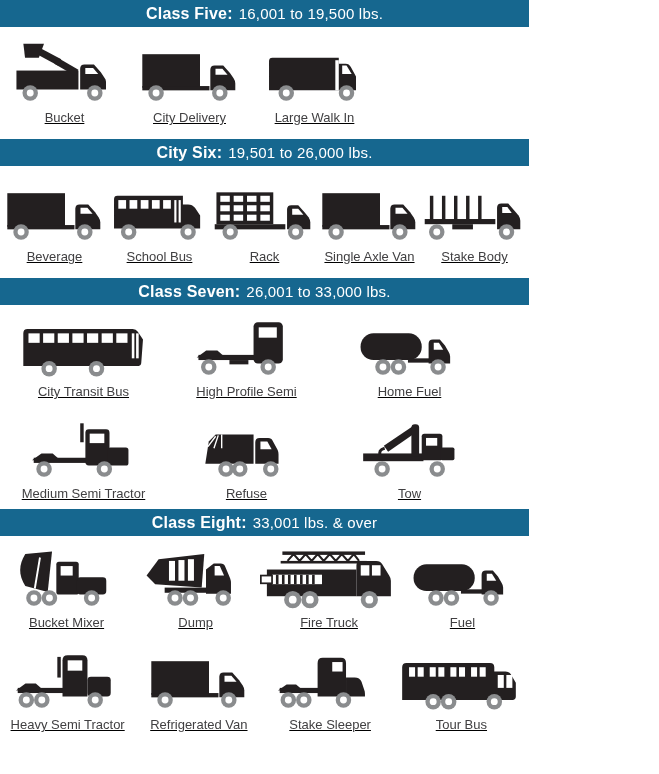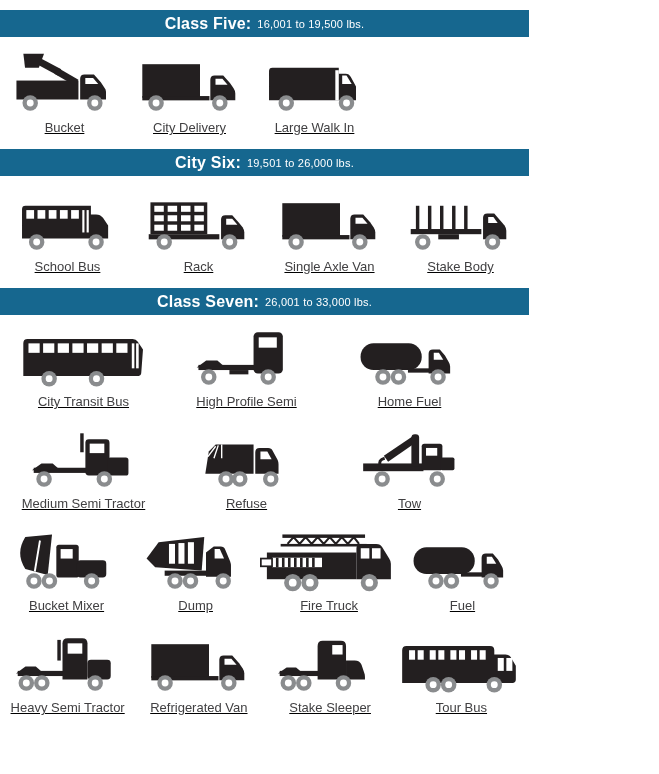--- a/index.html
+++ b/index.html
@@ -1,20 +1,20 @@
 <!DOCTYPE html>
 <html><head>
 <meta charset="utf-8">
 <style>
   html,body{margin:0;padding:0;background:#ffffff;}
   body{width:659px;font-family:"Liberation Sans",sans-serif;}
-  .page{width:529px;padding-top:10px;}
+  .page{width:529px;}
   .band{height:27px;background:#16678F;display:flex;align-items:center;justify-content:center;gap:6px;color:#fff;}
   .band-bold{font-weight:bold;font-size:16px;letter-spacing:.2px;}
-  .band-rest{font-size:11px;letter-spacing:.2px;}
+  .band-rest{font-size:15px;letter-spacing:.2px;}
   .row{display:flex;align-items:flex-end;padding:16px 2px 14px;}
   .row-multi{padding:12px 2px 8px;}
   .row-3 .truck{width:125px;}
   .row-5 .truck{width:131px;}
   .row-4 .truck{width:163px;}
   .truck{margin:0;display:flex;flex-direction:column;align-items:center;justify-content:flex-end;text-decoration:underline;}
   .truck-icon{height:62px;display:flex;align-items:flex-end;justify-content:center;}
   .truck-icon svg{height:100%;width:auto;display:block;}
   .truck-label{font-size:13px;color:#414042;margin-top:5px;text-align:center;white-space:nowrap;}
 </style>
@@ -83,20 +83,37 @@
       </figure>
     </div>
   </section>
 
   <section>
     <div class="band">
       <span class="band-bold">City Six:</span>
       <span class="band-rest">19,501 to 26,000 lbs.</span>
     </div>
     <div class="row row-5">
+      <figure class="truck">
+        <span class="truck-icon">
+            <svg xmlns="http://www.w3.org/2000/svg" viewBox="0 0 120 72" style="height:100%;width:auto">
+              <g fill="#231F20">
+                <rect x="5" y="13" width="67" height="39"></rect>
+                <rect x="5" y="50" width="78" height="5"></rect>
+                <path d="M84,55V31q0-5 5-5h10l8,9 4,6q2,3 2,6v8z"></path>
+                <path d="M90,30h8l6,7H90Z" fill="#fff"></path>
+              </g>
+              <circle cx="21" cy="58" r="9" fill="#8A8C8E"></circle>
+              <circle cx="21" cy="58" r="4.0" fill="#fff"></circle>
+              <circle cx="95" cy="58" r="9" fill="#8A8C8E"></circle>
+              <circle cx="95" cy="58" r="4.0" fill="#fff"></circle>
+            </svg>
+          </span>
+        <figcaption class="truck-label">Beverage</figcaption>
+      </figure>
       <figure class="truck">
         <span class="truck-icon">
             <svg xmlns="http://www.w3.org/2000/svg" viewBox="0 0 120 72" style="height:100%;width:auto">
               <g fill="#231F20">
                 <path d="M7,54V20q0-4 4-4h76v10h6q5,0 8,4l6,9v15z"></path>
                 <g fill="#fff">
                   <rect x="12" y="21" width="9" height="10"></rect>
                   <rect x="25" y="21" width="9" height="10"></rect>
                   <rect x="38" y="21" width="9" height="10"></rect>
                   <rect x="51" y="21" width="9" height="10"></rect>
@@ -311,20 +328,24 @@
               <circle cx="92" cy="58" r="9" fill="#8A8C8E"></circle>
               <circle cx="92" cy="58" r="4.0" fill="#fff"></circle>
             </svg>
           </span>
         <figcaption class="truck-label">Tow</figcaption>
       </figure>
     </div>
   </section>
 
   <section>
+    <div class="band">
+      <span class="band-bold">Class Eight:</span>
+      <span class="band-rest">33,001 lbs. &amp; over</span>
+    </div>
     <div class="row row-4 row-multi">
       <figure class="truck">
         <span class="truck-icon">
             <svg xmlns="http://www.w3.org/2000/svg" viewBox="0 0 120 72" style="height:100%;width:auto">
               <g fill="#231F20">
                 <path d="M12,7q-12,19 0,37l26,7 5-47z"></path>
                 <path d="M29,11l-6,36" stroke="#fff" stroke-width="2.2" fill="none"></path>
                 <rect x="48" y="16" width="26" height="38" rx="3"></rect>
                 <rect x="72" y="34" width="34" height="20" rx="4"></rect>
                 <rect x="53" y="21" width="14" height="11" fill="#fff"></rect>

